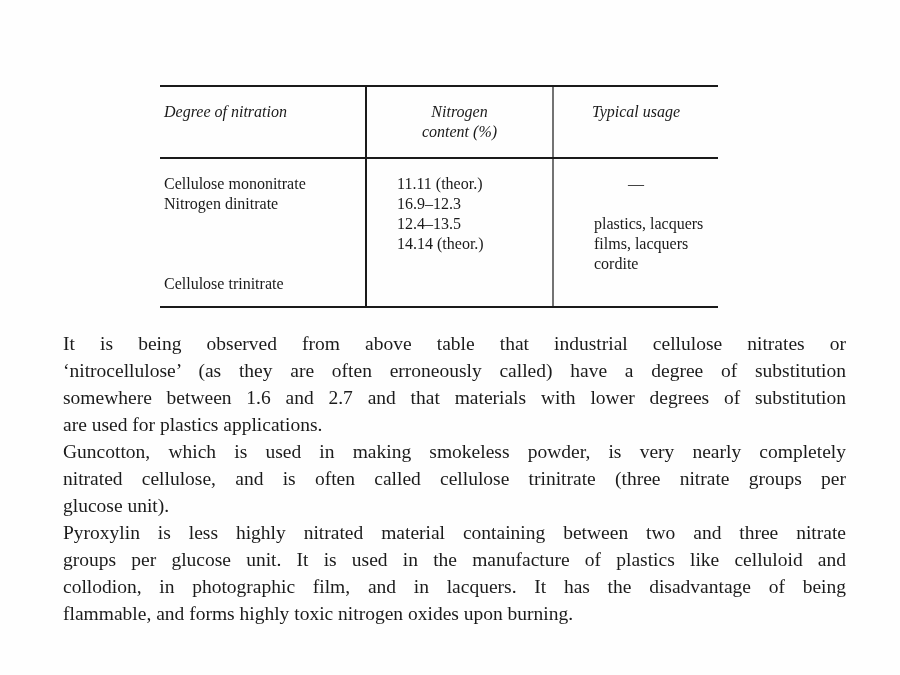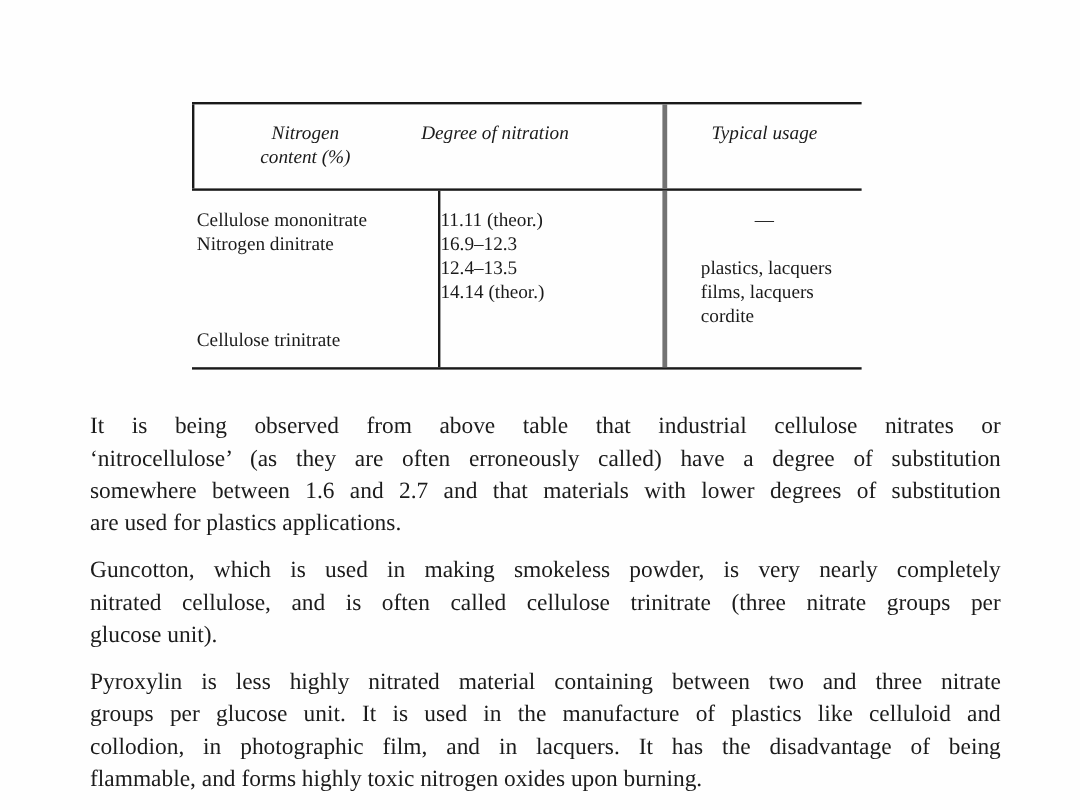--- a/index.html
+++ b/index.html
@@ -33,55 +33,55 @@
     border-bottom: 2px solid #1a1a1a;
   }
   .tbody {
     display: flex;
   }
   .col {
     box-sizing: border-box;
   }
   .c1 { width: 205px; }
   .c2 { width: 187px; border-left: 2px solid #1a1a1a; }
-  .c3 { width: 166px; border-left: 4px solid #737373; }
+  .c3 { width: 166px; border-left: 2px solid #737373; }
 
   .hc {
     padding-top: 15px;
     font-style: italic;
     line-height: 20px;
   }
   .hc.c1 { padding-left: 4px; }
   .hc.c2, .hc.c3 { text-align: center; }
 
   .bc {
     padding-top: 15px;
     padding-bottom: 12px;
   }
   .bl {
     height: 20px;
     line-height: 20px;
     white-space: nowrap;
   }
   .bc.c1 .bl { padding-left: 4px; }
-  .bc.c2 .bl { }
+  .bc.c2 .bl { padding-left: 30px; }
   .bc.c2 .bl.ind { padding-left: 41px; }
-  .bc.c3 .bl { padding-left: 28px; }
+  .bc.c3 .bl { padding-left: 40px; }
   .bc.c3 .bl.dash { padding-left: 0; text-align: center; }
 
   
   .textblock {
     position: absolute;
     left: 63px;
     top: 330px;
     width: 783px;
     font-size: 19.5px;
     color: #1b1b1b;
   }
-  .para { margin: 12px; }
+  .para { margin: 0; }
   .tline {
     height: 27px;
     line-height: 27px;
     overflow: hidden;
     text-align: justify;
   }
   
   .tline:not(.last)::after {
     content: "";
     display: inline-block;
@@ -89,26 +89,26 @@
     height: 0;
   }
 </style>
 </head>
 <body>
 
 <div class="page">
 
   <div class="ntable">
     <div class="thead">
+      <div class="col hc c1">
+        <div>Degree of nitration</div>
+      </div>
       <div class="col hc c2">
         <div>Nitrogen</div>
         <div>content (%)</div>
-      </div>
-      <div class="col hc c1">
-        <div>Degree of nitration</div>
       </div>
       <div class="col hc c3">
         <div>Typical usage</div>
       </div>
     </div>
 
     <div class="tbody">
       <div class="col bc c1">
         <div class="bl">Cellulose mononitrate</div>
         <div class="bl">Nitrogen dinitrate</div>

